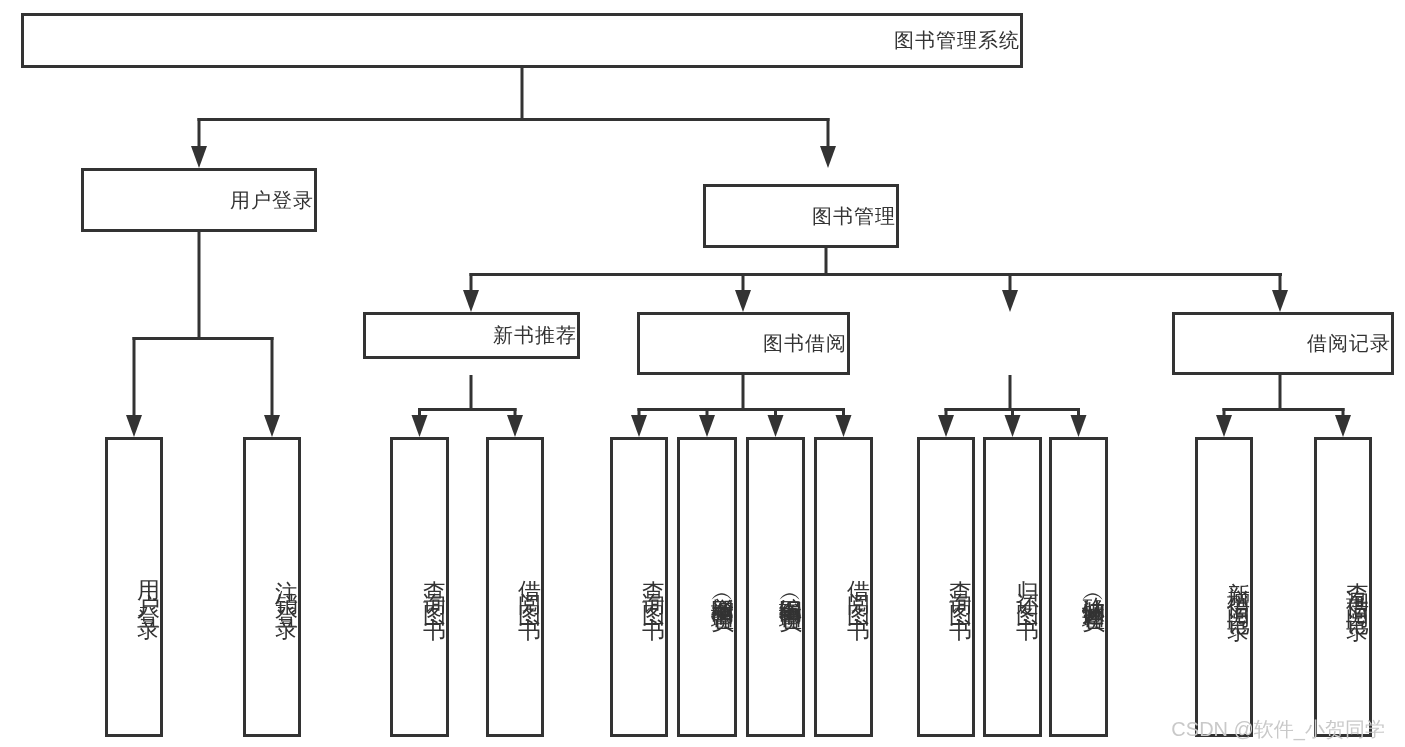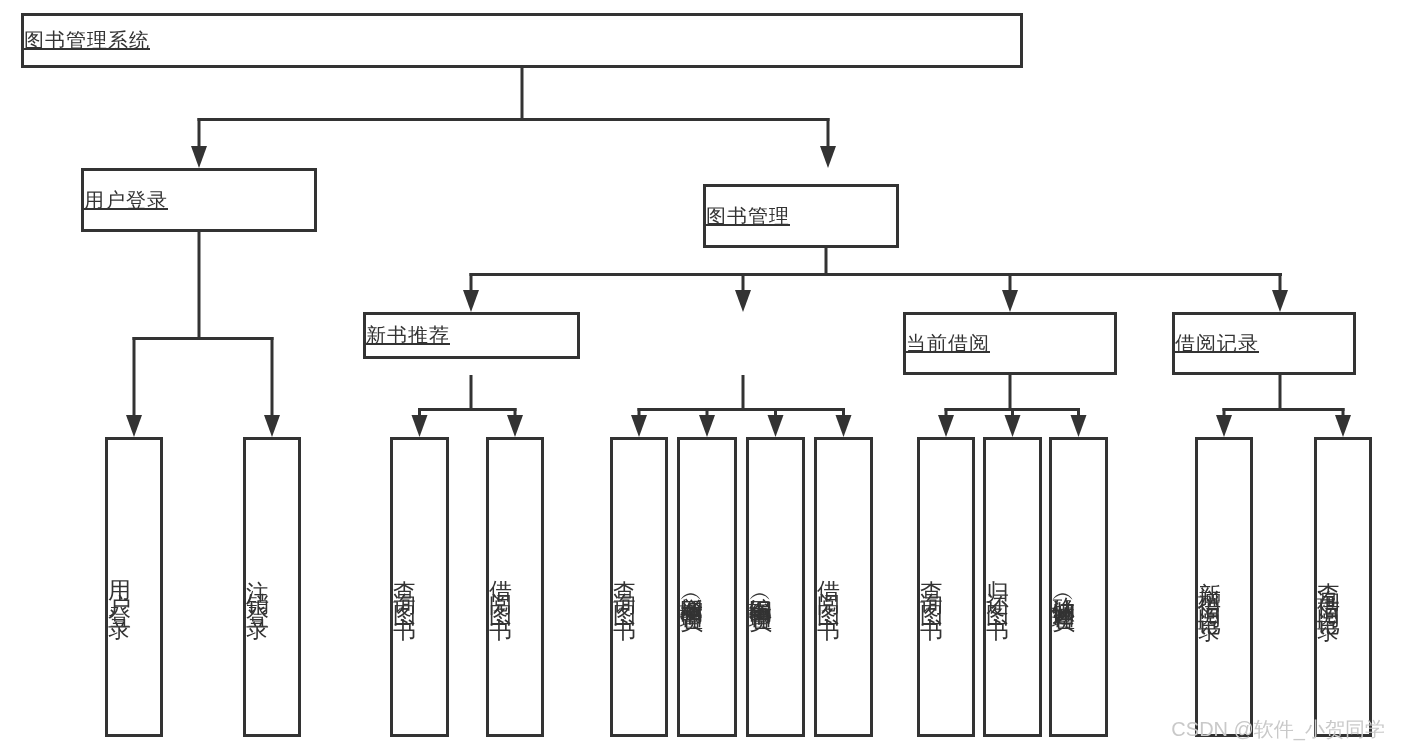--- a/index.html
+++ b/index.html
@@ -19,23 +19,22 @@
   }
   #connectors line { stroke: var(--line, #333333); stroke-width: 3; }
   #connectors polygon { fill: var(--line, #333333); }
   .box {
     position: absolute;
     box-sizing: border-box;
     border: 3px solid var(--line, #333333);
     background: #ffffff;
     display: flex;
     align-items: center;
-    justify-content: flex-start;
+    justify-content: flex-end;
     color: var(--text, #333333);
-    text-decoration: underline;
   }
   .box.h span {
     font-size: 20px;
     letter-spacing: 1px;
     white-space: nowrap;
   }
   .box.v span {
     writing-mode: vertical-rl;
     text-orientation: mixed;
     font-size: 23px;
@@ -136,24 +135,24 @@
   <div class="box h" style="left:81px;top:168px;width:236px;height:64px">
     <span>用户登录</span>
   </div>
   <div class="box h" style="left:703px;top:184px;width:196px;height:64px">
     <span>图书管理</span>
   </div>
 
   <div class="box h" style="left:363px;top:312px;width:217px;height:47px">
     <span>新书推荐</span>
   </div>
-  <div class="box h" style="left:903px;top:312px;width:214px;height:63px">
-    <span>当前借阅</span>
-  </div>
-  <div class="box h" style="left:1172px;top:312px;width:184px;height:63px">
+  <div class="box h" style="left:637px;top:312px;width:213px;height:63px">
+    <span>图书借阅</span>
+  </div>
+  <div class="box h" style="left:1172px;top:312px;width:222px;height:63px">
     <span>借阅记录</span>
   </div>
 
   <div class="box v" style="left:105px;top:437px;width:58px;height:300px">
     <span>用户登录</span>
   </div>
   <div class="box v" style="left:243px;top:437px;width:58px;height:300px">
     <span>注销登录</span>
   </div>
 

